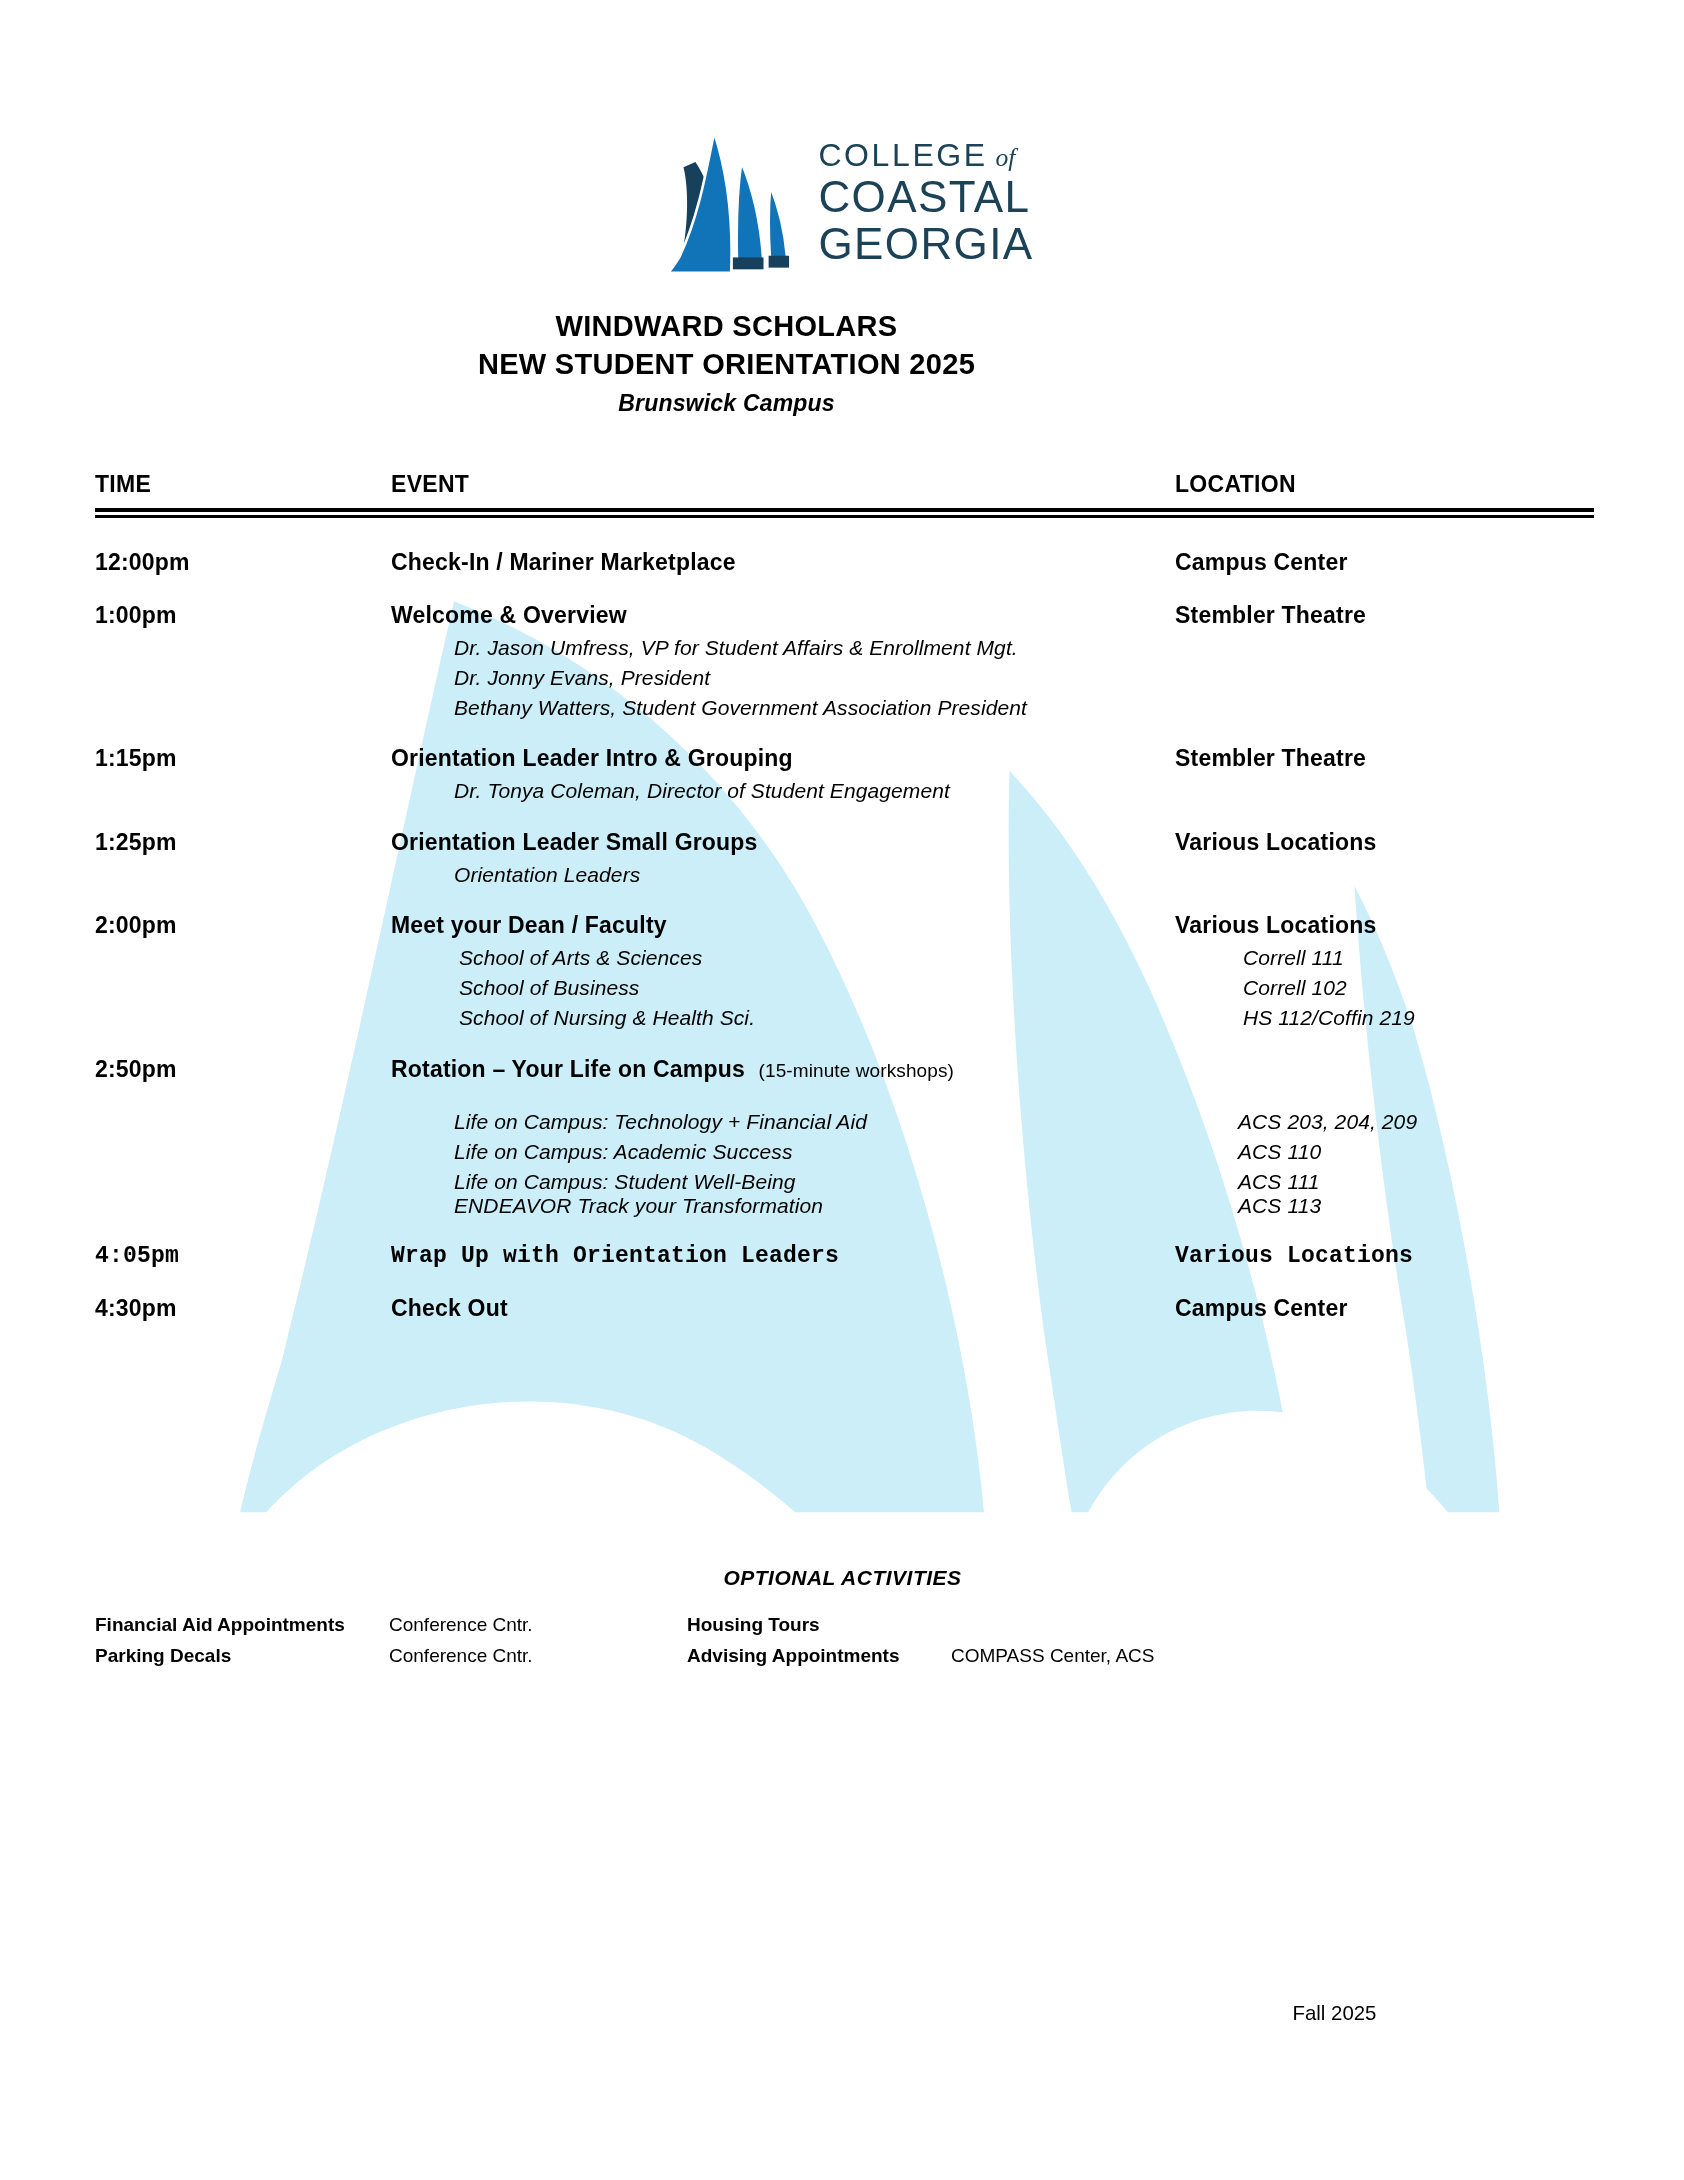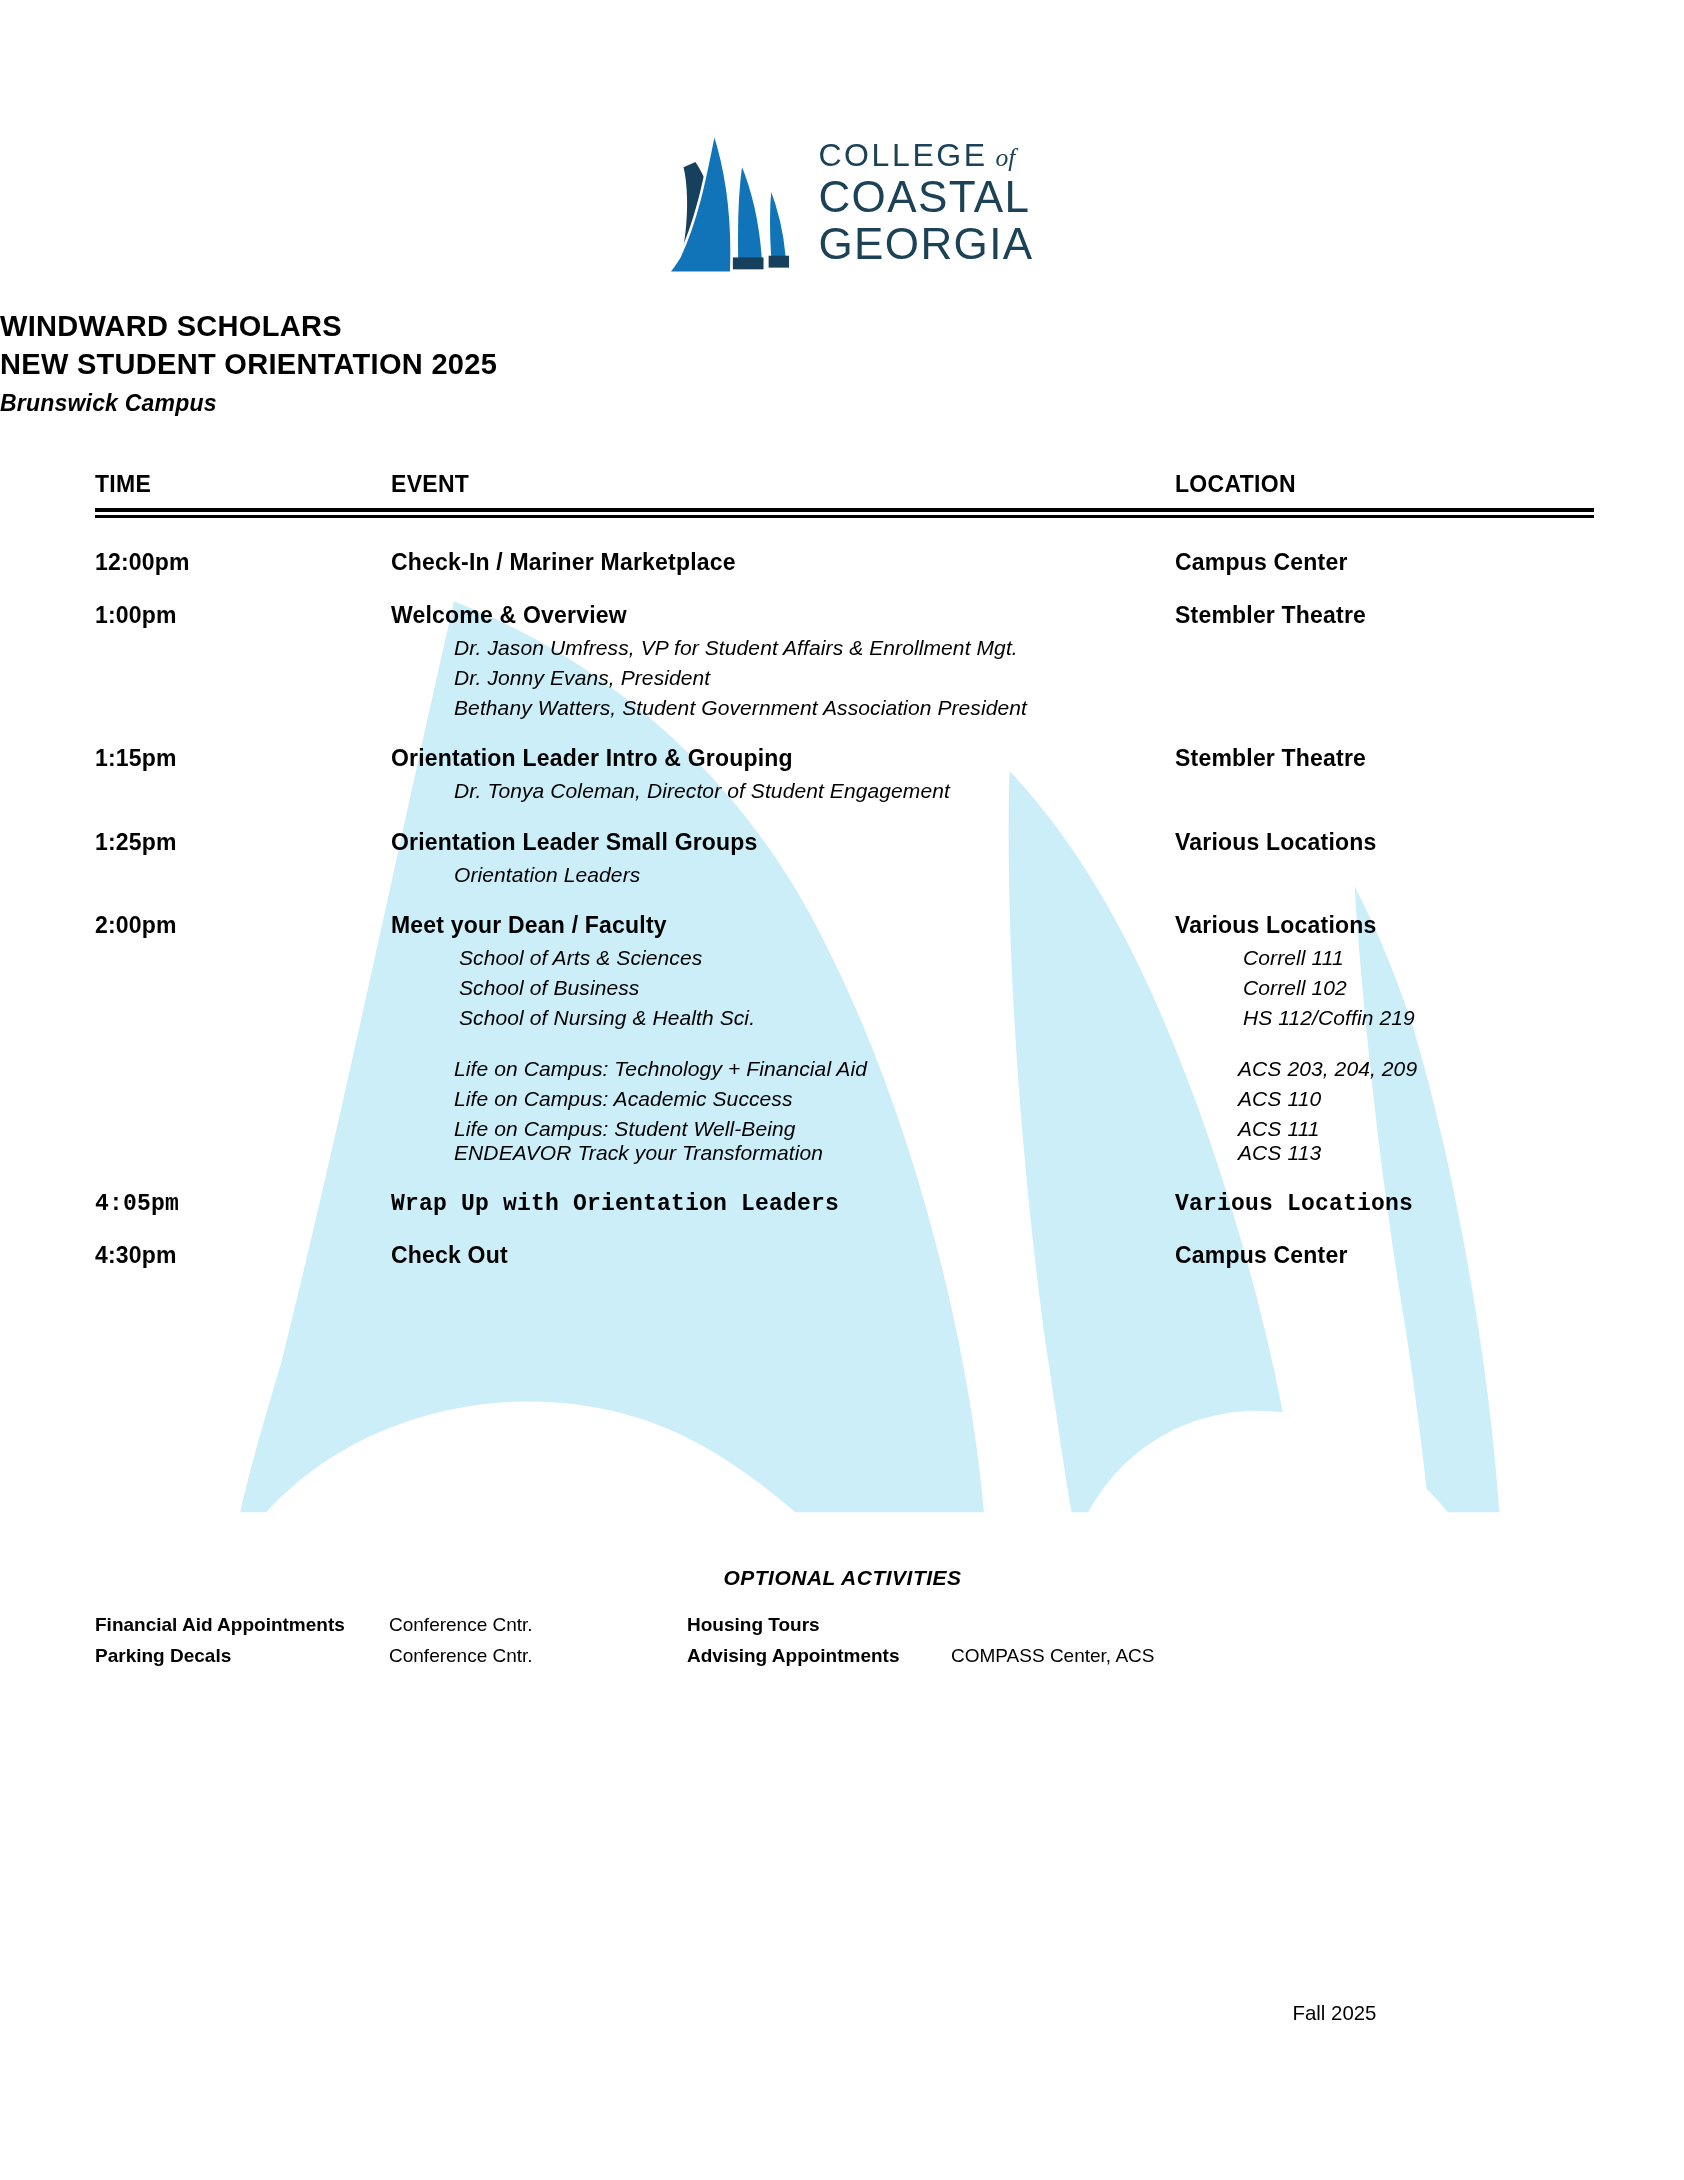--- a/index.html
+++ b/index.html
@@ -18,21 +18,21 @@
   .logo-block{position:absolute;left:0;top:128px;width:1685px;display:flex;justify-content:center;align-items:flex-start;z-index:3;}
   .logo-inner{display:flex;align-items:center;gap:22px;}
   .logo-mark{width:145px;height:149px;display:block;}
   .logo-words{display:flex;flex-direction:column;justify-content:center;color:#1B4257;line-height:1.0;}
   .logo-l1{font-size:32px;letter-spacing:2.6px;font-weight:400;display:flex;align-items:baseline;}
   .logo-of{font-style:italic;font-size:25.6px;letter-spacing:0px;margin-left:7.7px;font-family:"Liberation Serif", serif;}
   .logo-l2{font-size:44px;letter-spacing:1.4px;font-weight:400;margin-top:3.4px;}
   .logo-l3{font-size:44px;letter-spacing:1.4px;font-weight:400;margin-top:3.4px;}
 
   
-  .titles{position:absolute;left:0;top:308px;width:1453px;text-align:left;z-index:3;}
+  .titles{position:absolute;left:0;top:308px;width:1453px;text-align:center;z-index:3;}
   .title-1{font-size:29px;font-weight:bold;letter-spacing:0.3px;line-height:1.30;}
   .title-2{font-size:29px;font-weight:bold;letter-spacing:0.3px;line-height:1.30;}
   .title-3{font-size:23px;font-weight:bold;font-style:italic;margin-top:6.8px;letter-spacing:0.2px;}
 
   
   .sched{position:absolute;left:95px;top:471px;width:1499px;z-index:2;}
   .hdr{display:flex;font-size:23px;font-weight:bold;letter-spacing:0.3px;}
   .c-time{width:296px;flex:0 0 296px;}
   .c-event{width:784px;flex:0 0 784px;}
   .c-loc{flex:1 1 auto;}
@@ -213,20 +213,28 @@
               <div class="s-loc">Correll 102</div>
             </div>
             <div class="sub" style="margin-top: 6px;">
               <div class="pad"></div>
               <div class="s-event ind-2">School of Nursing &amp; Health Sci.</div>
               <div class="s-loc">HS 112/Coffin 219</div>
             </div>
           </div>
         </div>
         <div style="margin-top: 25.6px;">
+          <div class="row">
+            <div class="c-time">2:50pm</div>
+            <div class="c-event">
+              <span>Rotation – Your Life on Campus</span>
+              <span class="note">(15-minute workshops)</span>
+            </div>
+            <div class="c-loc"></div>
+          </div>
           <div style="margin-top: 27px;">
             <div class="sub" style="margin-top: 0px;">
               <div class="pad"></div>
               <div class="s-event ind-1">Life on Campus: Technology + Financial Aid</div>
               <div class="s-loc">ACS 203, 204, 209</div>
             </div>
             <div class="sub" style="margin-top: 6px;">
               <div class="pad"></div>
               <div class="s-event ind-1">Life on Campus:  Academic Success</div>
               <div class="s-loc">ACS 110</div>

